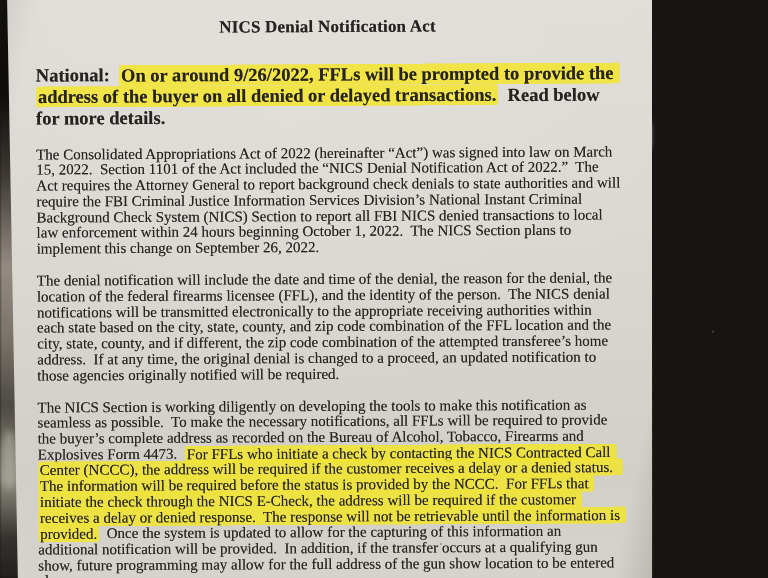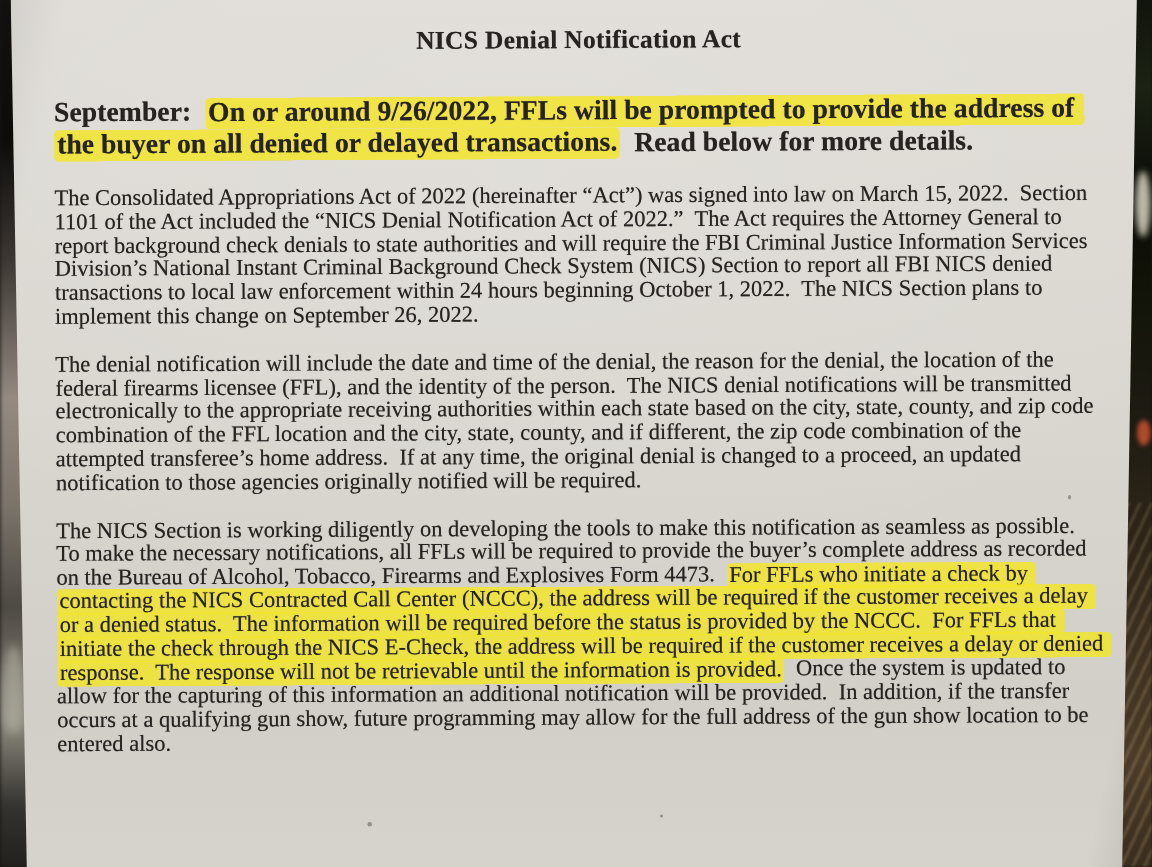--- a/index.html
+++ b/index.html
@@ -1,21 +1,21 @@
 <!DOCTYPE html>
 <html><head>
 <meta charset="utf-8">
 <style>
   html, body { margin:0; padding:0; }
   body {
     width:768px; height:578px; overflow:hidden;
     background:#161513;
     font-family:"Liberation Serif", serif;
   }
-  .photo { position:relative; width:768px; height:578px; }
+  .photo { position:relative; width:652px; height:578px; }
 
   
   .bg-left {
     position:absolute; left:0; top:0; width:32px; height:100%;
     background:linear-gradient(to bottom,
       #12110f 0%, #0d0c0b 16%, #3d3833 30%, #948a82 46%,
       #7c756c 58%, #4e4a44 70%, #8f8c80 83%, #35332f 93%, #23211e 100%);
     filter:blur(1.3px);
   }
   .bg-right {
@@ -86,21 +86,21 @@
   <div class="blob blob-grey"></div>
 
   <div class="paper">
     <div class="speck speck1"></div>
     <div class="speck speck2"></div>
     <div class="speck speck3"></div>
 
     <div class="doc">
       <h1 class="title">NICS Denial Notification Act</h1>
 
-      <p class="synopsis"><span>September:  </span><span class="hl">On or around 9/26/2022, FFLs will be prompted to provide the address of the buyer on all denied or delayed transactions.</span><span>  Read below for more details.</span></p>
+      <p class="synopsis"><span>National:  </span><span class="hl">On or around 9/26/2022, FFLs will be prompted to provide the address of the buyer on all denied or delayed transactions.</span><span>  Read below for more details.</span></p>
 
       <p class="para">The Consolidated Appropriations Act of 2022 (hereinafter “Act”) was signed into law on March 15, 2022.  Section 1101 of the Act included the “NICS Denial Notification Act of 2022.”  The Act requires the Attorney General to report background check denials to state authorities and will require the FBI Criminal Justice Information Services Division’s National Instant Criminal Background Check System (NICS) Section to report all FBI NICS denied transactions to local law enforcement within 24 hours beginning October 1, 2022.  The NICS Section plans to implement this change on September 26, 2022.</p>
 
       <p class="para">The denial notification will include the date and time of the denial, the reason for the denial, the location of the federal firearms licensee (FFL), and the identity of the person.  The NICS denial notifications will be transmitted electronically to the appropriate receiving authorities within each state based on the city, state, county, and zip code combination of the FFL location and the city, state, county, and if different, the zip code combination of the attempted transferee’s home address.  If at any time, the original denial is changed to a proceed, an updated notification to those agencies originally notified will be required.</p>
 
       <p class="para"><span>The NICS Section is working diligently on developing the tools to make this notification as seamless as possible.  To make the necessary notifications, all FFLs will be required to provide the buyer’s complete address as recorded on the Bureau of Alcohol, Tobacco, Firearms and Explosives Form 4473.  </span><span class="hl">For FFLs who initiate a check by contacting the NICS Contracted Call Center (NCCC), the address will be required if the customer receives a delay or a denied status.  The information will be required before the status is provided by the NCCC.  For FFLs that initiate the check through the NICS E-Check, the address will be required if the customer receives a delay or denied response.  The response will not be retrievable until the information is provided.</span><span>  Once the system is updated to allow for the capturing of this information an additional notification will be provided.  In addition, if the transfer occurs at a qualifying gun show, future programming may allow for the full address of the gun show location to be entered also.</span></p>
     </div>
   </div>
 </div>
 

